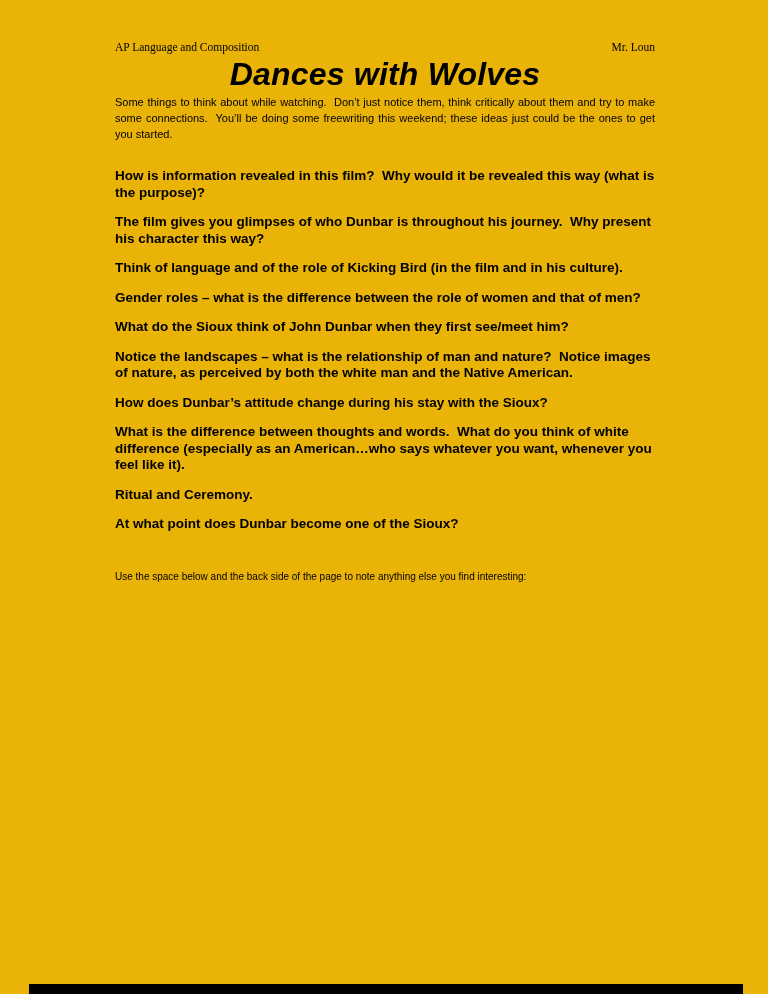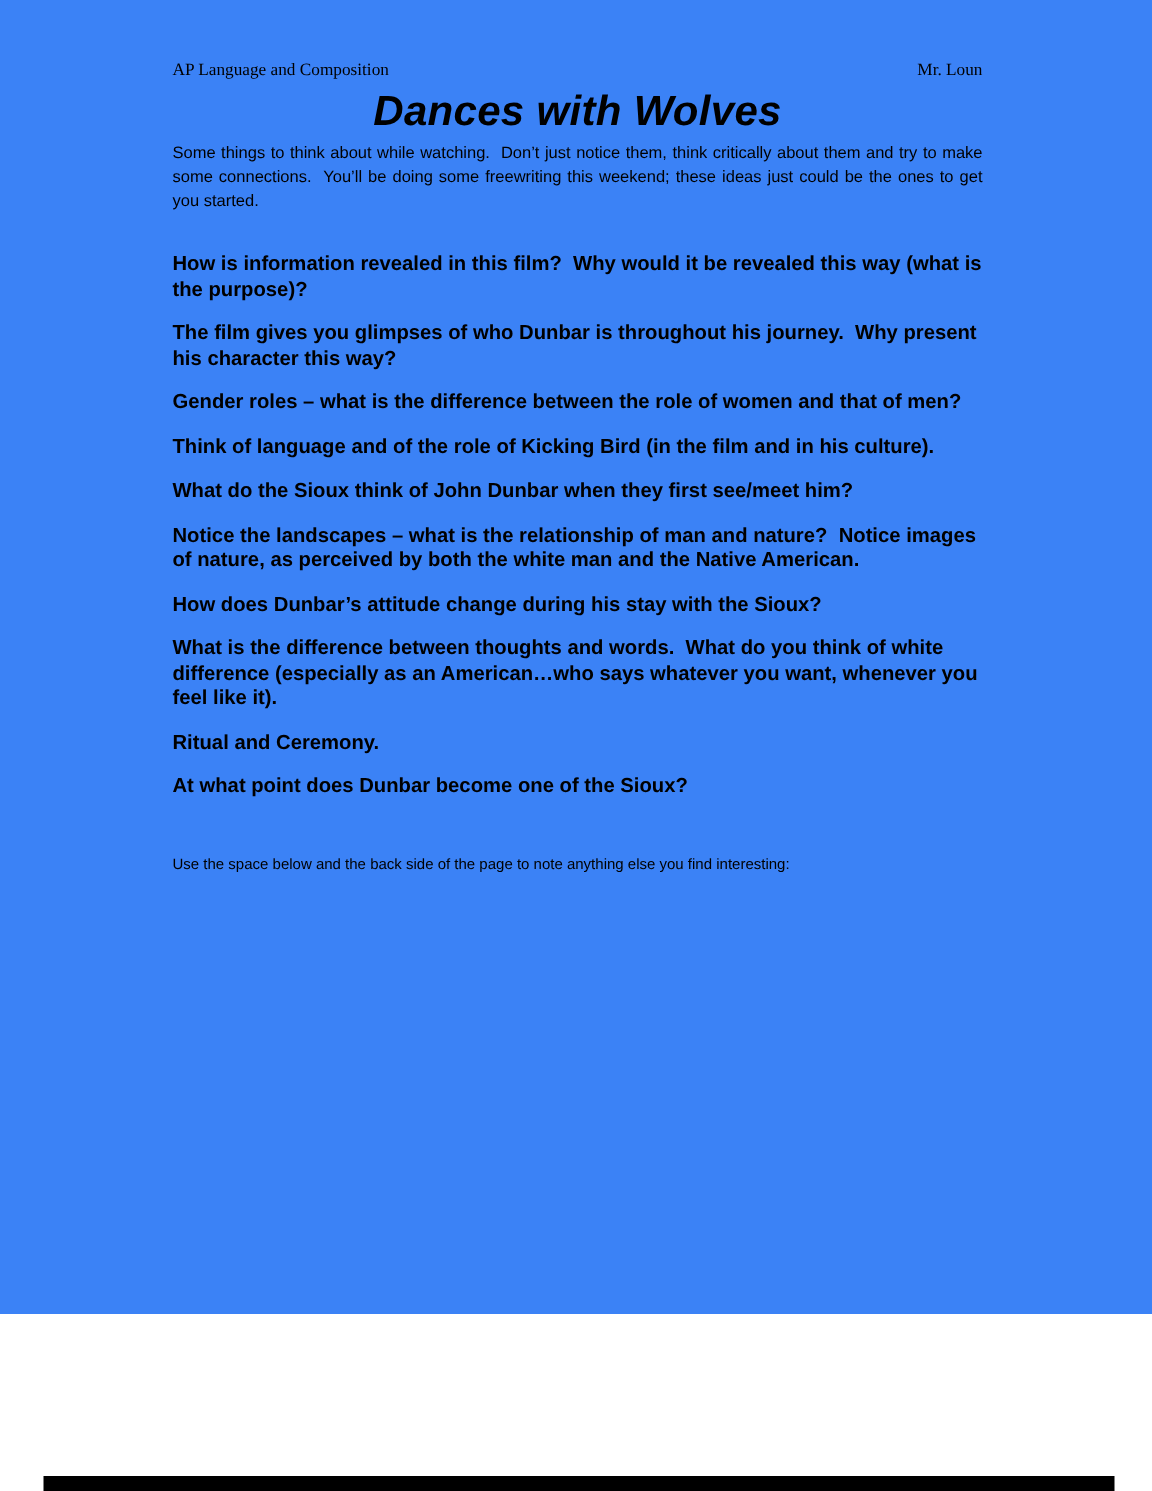--- a/index.html
+++ b/index.html
@@ -13,38 +13,38 @@
     position: relative;
     overflow: hidden;
     font-family: "Liberation Sans", sans-serif;
     color: #000000;
   }
   .page {
     position: absolute;
     top: 0;
     left: 0;
     width: 768px;
-    height: 876px;
+    height: 994px;
     box-sizing: border-box;
     padding: 40px 113px 0 115px;
-    background: #3b82f6;
+    background: #eab308;
   }
   .doc-header {
     display: flex;
     justify-content: space-between;
     align-items: baseline;
     font-family: "Liberation Serif", serif;
     font-size: 11.5px;
     line-height: 14px;
     margin-bottom: 6px;
   }
   .doc-title {
     text-align: center;
     font-family: "Liberation Sans", sans-serif;
-    font-size: 28px;
+    font-size: 32px;
     font-weight: bold;
     font-style: italic;
     line-height: 28px;
     margin: 2px 0 6px 0;
     letter-spacing: 0.2px;
   }
   .intro {
     font-size: 11px;
     line-height: 16px;
     text-align: justify;
@@ -82,22 +82,22 @@
     <span>AP Language and Composition</span>
     <span>Mr. Loun</span>
   </div>
 
   <h1 class="doc-title">Dances with Wolves</h1>
 
   <p class="intro">Some things to think about while watching.  Don’t just notice them, think critically about them and try to make some connections.  You’ll be doing some freewriting this weekend; these ideas just could be the ones to get you started.</p>
 
   <p class="question">How is information revealed in this film?  Why would it be revealed this way (what is the purpose)?</p>
   <p class="question">The film gives you glimpses of who Dunbar is throughout his journey.  Why present his character this way?</p>
+  <p class="question">Think of language and of the role of Kicking Bird (in the film and in his culture).</p>
   <p class="question">Gender roles – what is the difference between the role of women and that of men?</p>
-  <p class="question">Think of language and of the role of Kicking Bird (in the film and in his culture).</p>
   <p class="question">What do the Sioux think of John Dunbar when they first see/meet him?</p>
   <p class="question">Notice the landscapes – what is the relationship of man and nature?  Notice images of nature, as perceived by both the white man and the Native American.</p>
   <p class="question">How does Dunbar’s attitude change during his stay with the Sioux?</p>
   <p class="question">What is the difference between thoughts and words.  What do you think of white difference (especially as an American…who says whatever you want, whenever you feel like it).</p>
   <p class="question">Ritual and Ceremony.</p>
   <p class="question">At what point does Dunbar become one of the Sioux?</p>
 
   <p class="footer-note">Use the space below and the back side of the page to note anything else you find interesting:</p>
 
 </div>

